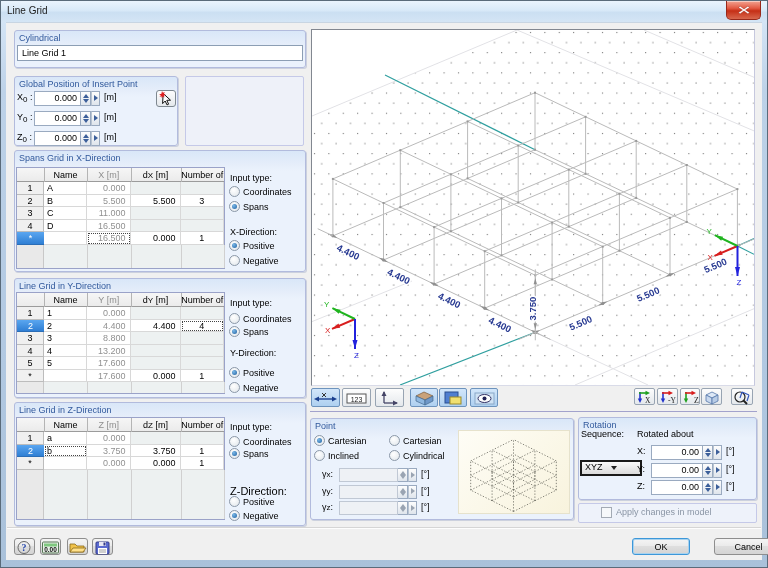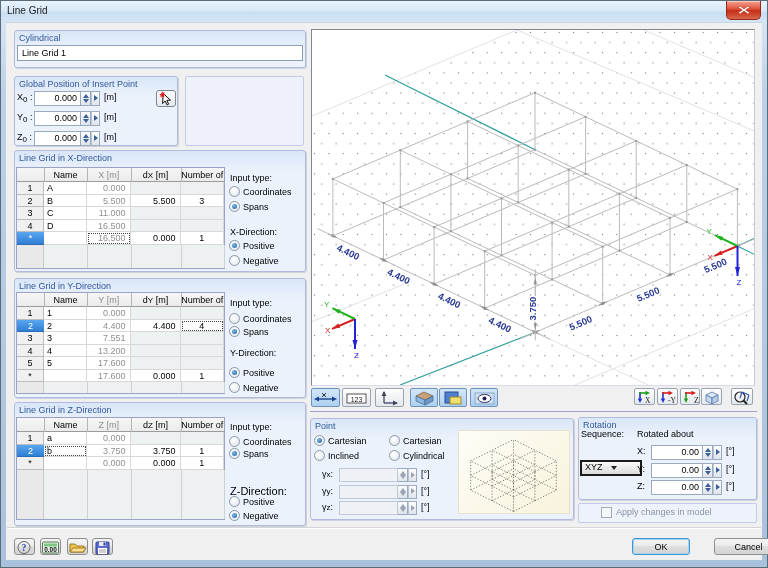--- a/index.html
+++ b/index.html
@@ -74,21 +74,21 @@
 <div class="lbl" style="left:17px;top:132px;font-size:9px;color:#000;">Z<sub>0</sub> :</div>
 <div class="field" style="left:34px;top:131px;width:47px;height:15px">0.000</div>
 <div class="updn" style="left:81px;top:131px;height:15px"></div>
 <div class="rbt" style="left:91px;top:131px;height:15px"></div>
 <div class="lbl" style="left:104px;top:132px">[m]</div>
 <div class="tbtn" style="left:156px;top:90px;width:20px;height:17px;border-radius:3px;border-color:#7e8890"><svg width="18" height="15" viewBox="0 0 18 15">
       <path d="M6.2 2.5 L13.5 9.2 L9.8 9.3 L11.6 13.2 L10 13.9 L8.2 10 L5.6 12.6 Z" fill="#fff" stroke="#111" stroke-width="1"></path>
       <path d="M5 0 L5.9 1.8 L7.8 1 L6.9 2.9 L8.7 3.8 L6.8 4.6 L7.6 6.5 L5.8 5.5 L4.9 7.3 L4.4 5.3 L2.4 5.9 L3.8 4.4 L2.2 3.1 L4.3 3.1 Z" fill="#e02020"></path>
     </svg></div>
 <div class="grp" style="left:14px;top:150px;width:292px;height:122px">
-<div class="gt">Line Grid in X-Direction</div>
+<div class="gt">Spans Grid in X-Direction</div>
 </div>
 <div class="abs" style="left:16px;top:167px;width:209px;height:102px;border:1px solid #9aa2c8;background:#edf1f1">
 <div class="abs" style="left:0;top:0;width:207px;height:14px;background:linear-gradient(180deg,#f6f6f6,#ebebeb);border-bottom:1px solid #9b9b9b"></div>
 <div class="abs" style="left:27px;top:0;width:1px;height:14px;background:#b4b4b4"></div>
 <div class="abs" style="left:27px;top:2px;width:43px;text-align:center;color:#000">Name</div>
 <div class="abs" style="left:70px;top:0;width:1px;height:14px;background:#b4b4b4"></div>
 <div class="abs" style="left:70px;top:2px;width:43.5px;text-align:center;color:#8e8e8e">X [m]</div>
 <div class="abs" style="left:113.5px;top:0;width:1px;height:14px;background:#b4b4b4"></div>
 <div class="abs" style="left:113.5px;top:2px;width:50.0px;text-align:center;color:#000">d<span style="font-size:8px">X</span> [m]</div>
 <div class="abs" style="left:163.5px;top:0;width:1px;height:14px;background:#b4b4b4"></div>
@@ -152,21 +152,21 @@
 <div class="abs" style="left:70px;top:14px;width:43.5px;height:12.5px;background:#fff;border-bottom:1px solid #d8d8d8;border-right:1px solid #d8d8d8;color:#909090;text-align:right;padding-right:4px;line-height:12.5px;">0.000</div>
 <div class="abs" style="left:113.5px;top:14px;width:50.0px;height:12.5px;background:#edf1f1;border-bottom:1px solid #d8d8d8;border-right:1px solid #d8d8d8;color:#000;text-align:right;padding-right:4px;line-height:12.5px;"></div>
 <div class="abs" style="left:163.5px;top:14px;width:43.5px;height:12.5px;background:#edf1f1;border-bottom:1px solid #d8d8d8;border-right:1px solid #d8d8d8;color:#000;text-align:center;;line-height:12.5px;"></div>
 <div class="abs" style="left:0;top:26.5px;width:27px;height:12.5px;background:linear-gradient(180deg,#5aa6f0,#2f7fd4);border-bottom:1px solid #2a6db6;color:#fff;text-align:center;line-height:12.5px">2</div>
 <div class="abs" style="left:27px;top:26.5px;width:43px;height:12.5px;background:#fff;border-bottom:1px solid #d8d8d8;border-right:1px solid #d8d8d8;color:#000;text-align:left;padding-left:3px;line-height:12.5px;">2</div>
 <div class="abs" style="left:70px;top:26.5px;width:43.5px;height:12.5px;background:#fff;border-bottom:1px solid #d8d8d8;border-right:1px solid #d8d8d8;color:#909090;text-align:right;padding-right:4px;line-height:12.5px;">4.400</div>
 <div class="abs" style="left:113.5px;top:26.5px;width:50.0px;height:12.5px;background:#fff;border-bottom:1px solid #d8d8d8;border-right:1px solid #d8d8d8;color:#000;text-align:right;padding-right:4px;line-height:12.5px;">4.400</div>
 <div class="abs" style="left:163.5px;top:26.5px;width:43.5px;height:12.5px;background:#fff;border-bottom:1px solid #d8d8d8;border-right:1px solid #d8d8d8;color:#000;text-align:center;;line-height:12.5px;outline:1px dotted #444;outline-offset:-2px;">4</div>
 <div class="abs" style="left:0;top:39px;width:27px;height:12.5px;background:#f0f0f0;border-bottom:1px solid #bcbcbc;border-right:1px solid #bcbcbc;text-align:center;line-height:12.5px">3</div>
 <div class="abs" style="left:27px;top:39px;width:43px;height:12.5px;background:#fff;border-bottom:1px solid #d8d8d8;border-right:1px solid #d8d8d8;color:#000;text-align:left;padding-left:3px;line-height:12.5px;">3</div>
-<div class="abs" style="left:70px;top:39px;width:43.5px;height:12.5px;background:#fff;border-bottom:1px solid #d8d8d8;border-right:1px solid #d8d8d8;color:#909090;text-align:right;padding-right:4px;line-height:12.5px;">7.551</div>
+<div class="abs" style="left:70px;top:39px;width:43.5px;height:12.5px;background:#fff;border-bottom:1px solid #d8d8d8;border-right:1px solid #d8d8d8;color:#909090;text-align:right;padding-right:4px;line-height:12.5px;">8.800</div>
 <div class="abs" style="left:113.5px;top:39px;width:50.0px;height:12.5px;background:#edf1f1;border-bottom:1px solid #d8d8d8;border-right:1px solid #d8d8d8;color:#000;text-align:right;padding-right:4px;line-height:12.5px;"></div>
 <div class="abs" style="left:163.5px;top:39px;width:43.5px;height:12.5px;background:#edf1f1;border-bottom:1px solid #d8d8d8;border-right:1px solid #d8d8d8;color:#000;text-align:center;;line-height:12.5px;"></div>
 <div class="abs" style="left:0;top:51.5px;width:27px;height:12.5px;background:#f0f0f0;border-bottom:1px solid #bcbcbc;border-right:1px solid #bcbcbc;text-align:center;line-height:12.5px">4</div>
 <div class="abs" style="left:27px;top:51.5px;width:43px;height:12.5px;background:#fff;border-bottom:1px solid #d8d8d8;border-right:1px solid #d8d8d8;color:#000;text-align:left;padding-left:3px;line-height:12.5px;">4</div>
 <div class="abs" style="left:70px;top:51.5px;width:43.5px;height:12.5px;background:#fff;border-bottom:1px solid #d8d8d8;border-right:1px solid #d8d8d8;color:#909090;text-align:right;padding-right:4px;line-height:12.5px;">13.200</div>
 <div class="abs" style="left:113.5px;top:51.5px;width:50.0px;height:12.5px;background:#edf1f1;border-bottom:1px solid #d8d8d8;border-right:1px solid #d8d8d8;color:#000;text-align:right;padding-right:4px;line-height:12.5px;"></div>
 <div class="abs" style="left:163.5px;top:51.5px;width:43.5px;height:12.5px;background:#edf1f1;border-bottom:1px solid #d8d8d8;border-right:1px solid #d8d8d8;color:#000;text-align:center;;line-height:12.5px;"></div>
 <div class="abs" style="left:0;top:64px;width:27px;height:12.5px;background:#f0f0f0;border-bottom:1px solid #bcbcbc;border-right:1px solid #bcbcbc;text-align:center;line-height:12.5px">5</div>
 <div class="abs" style="left:27px;top:64px;width:43px;height:12.5px;background:#fff;border-bottom:1px solid #d8d8d8;border-right:1px solid #d8d8d8;color:#000;text-align:left;padding-left:3px;line-height:12.5px;">5</div>
 <div class="abs" style="left:70px;top:64px;width:43.5px;height:12.5px;background:#fff;border-bottom:1px solid #d8d8d8;border-right:1px solid #d8d8d8;color:#909090;text-align:right;padding-right:4px;line-height:12.5px;">17.600</div>

